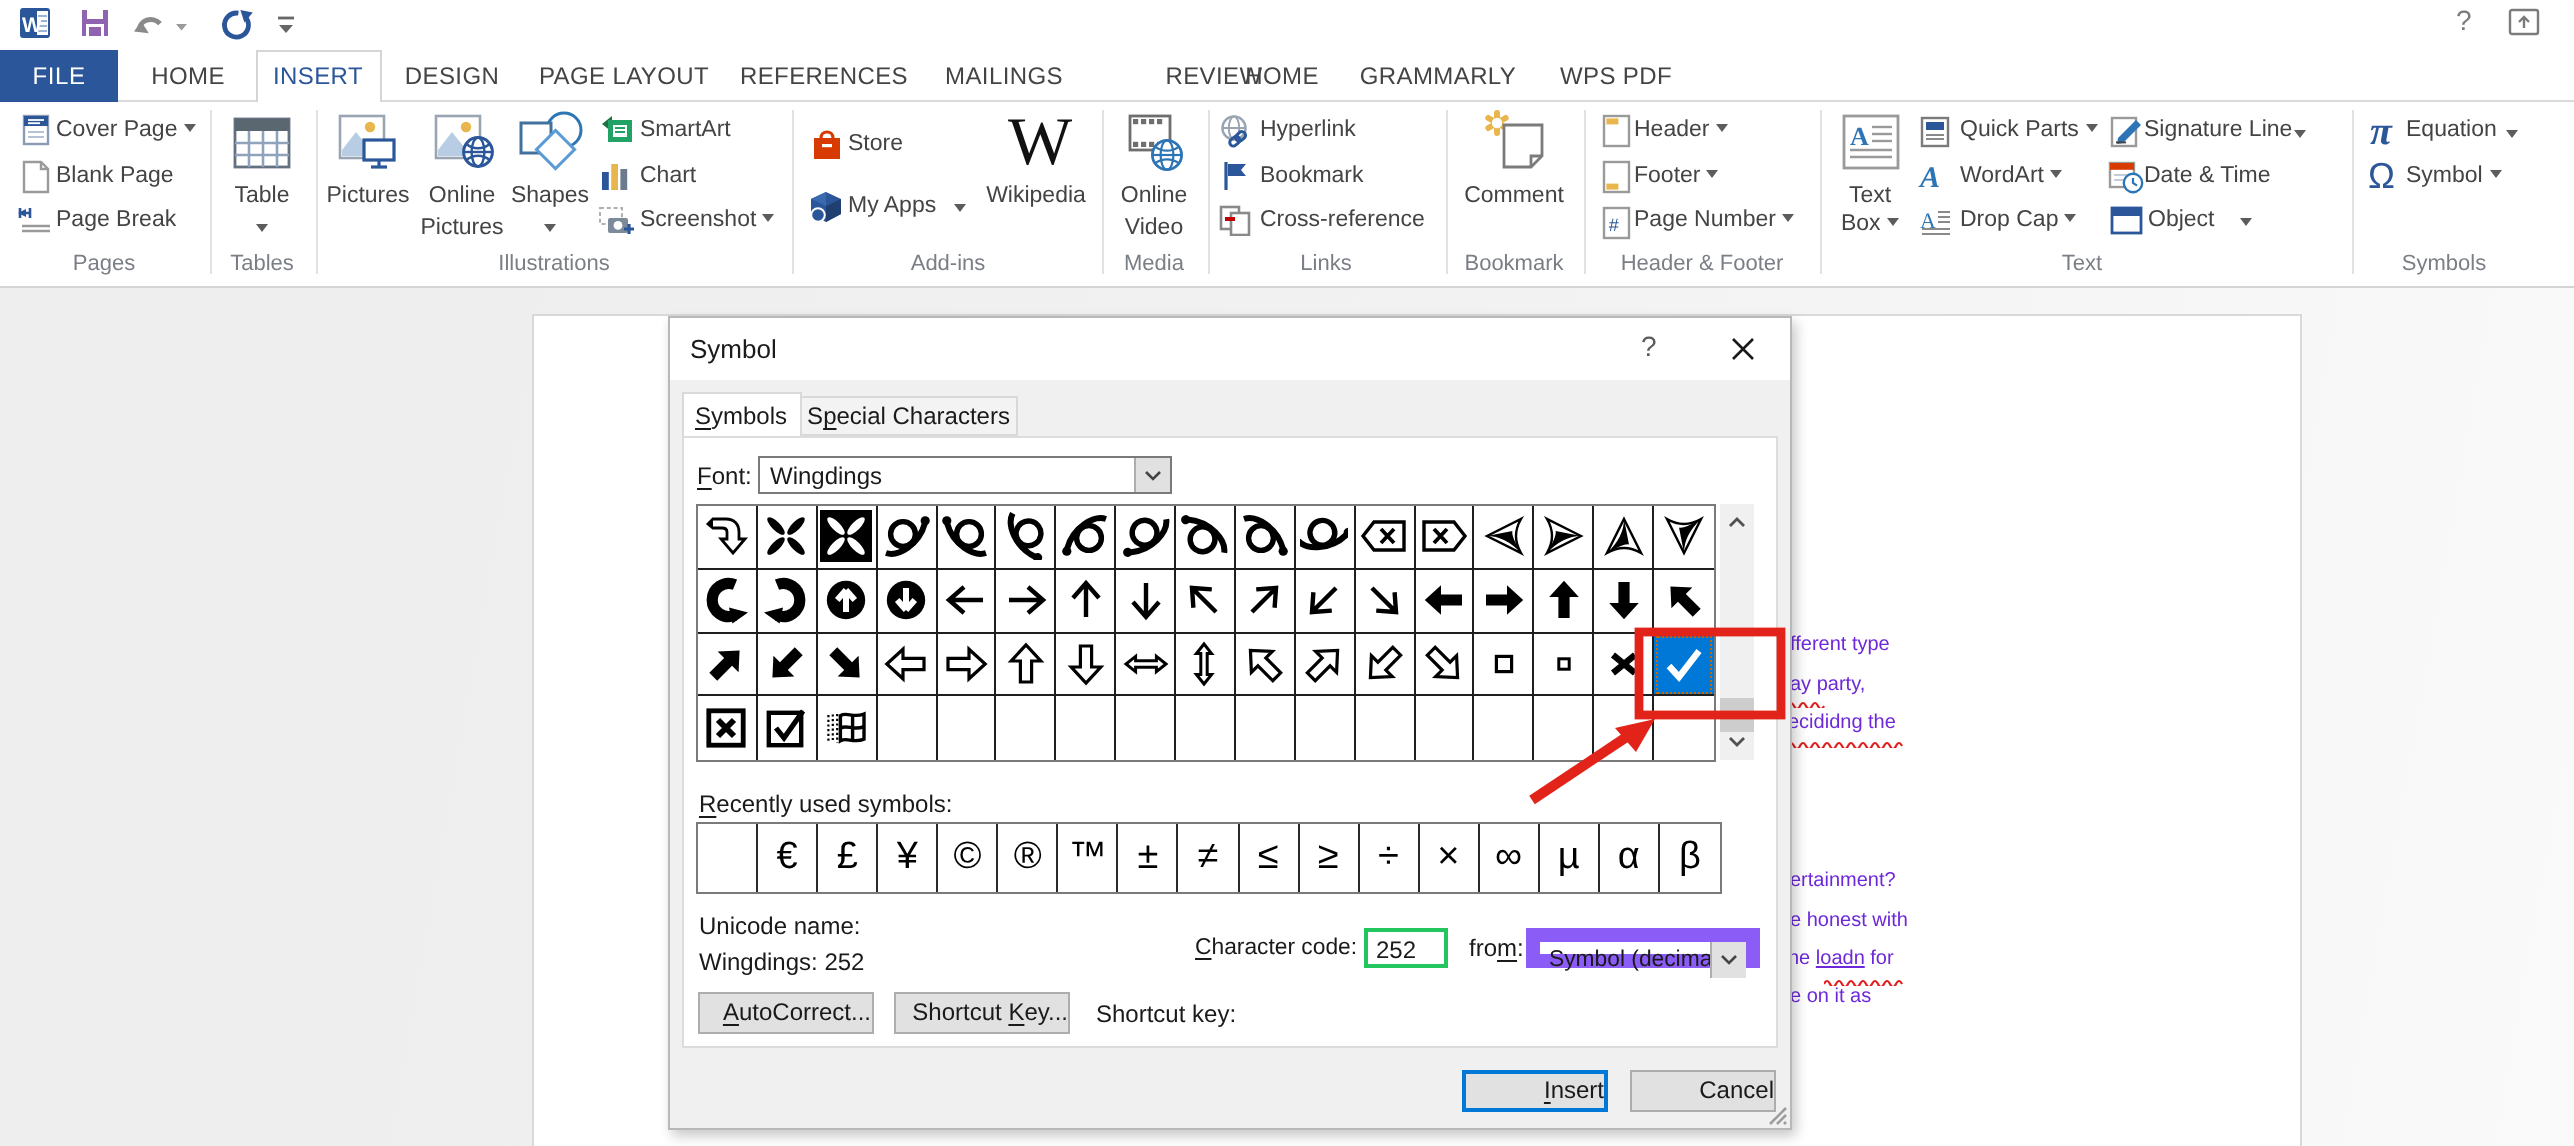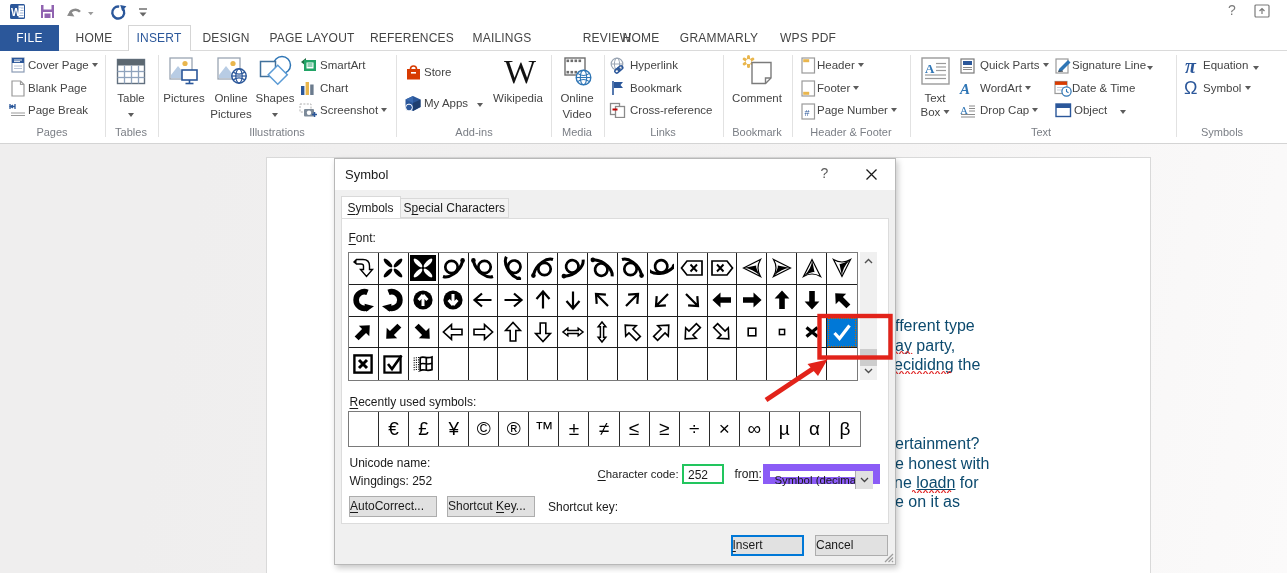--- a/index.html
+++ b/index.html
@@ -4,24 +4,24 @@
 <style>
 html,body{margin:0;padding:0}
 body{width:1287px;height:573px;overflow:hidden;font-family:"Liberation Sans",sans-serif;-webkit-font-smoothing:antialiased}
 #app{position:relative;width:1287px;height:573px;background:#fff}
 .abs{position:absolute}
 .tabtxt{font-size:12px;color:#444;letter-spacing:.2px}
 .ritem{font-size:11.5px;color:#444;white-space:nowrap}
 .glabel{font-size:11px;color:#7a7e85;white-space:nowrap}
 .vsep{position:absolute;top:55px;height:82px;width:1px;background:#e2e2e2}
 .car{display:inline-block;width:0;height:0;border-left:3.5px solid transparent;border-right:3.5px solid transparent;border-top:4px solid #5c5c5c;vertical-align:2px}
-.dtx{position:absolute;font-size:16px;color:#0c4a6e;white-space:nowrap}
+.dtx{position:absolute;font-size:10px;color:#6d28d9;white-space:nowrap}
 .dlg-lbl{font-size:12px;color:#1a1a1a;white-space:nowrap}
 u{text-decoration-thickness:1px;text-underline-offset:2px}
-.btn{position:absolute;background:#e1e1e1;border:1px solid #adadad;font-size:12px;color:#1a1a1a;display:flex;align-items:center;justify-content:flex-start;box-sizing:border-box}
+.btn{position:absolute;background:#e1e1e1;border:1px solid #adadad;font-size:12px;color:#1a1a1a;display:flex;align-items:center;justify-content:flex-end;box-sizing:border-box}
 .gcell{box-sizing:border-box;border-right:1px solid #1e1e1e;border-bottom:1px solid #1e1e1e;display:flex;align-items:center;justify-content:center}
 .rcell{box-sizing:border-box;border-right:1px solid #2a2a2a;display:flex;align-items:center;justify-content:center;font-size:19px;color:#000}
 svg{display:block}
 </style>
 </head>
 <body>
 <div id="app">
 
 <svg width="0" height="0" style="position:absolute">
 <defs>
@@ -452,20 +452,28 @@
   <div class="abs" style="left:65.5px;top:39px;width:108.5px;height:20px;background:#f3f3f3;border:1px solid #d9d9d9;box-sizing:border-box;display:flex;align-items:center;justify-content:center">
         <span class="dlg-lbl">S<u>p</u>ecial Characters</span>
       </div>
   <div class="abs" style="left:6px;top:37px;width:60px;height:22px;background:#fff;border:1px solid #d9d9d9;border-bottom:none;box-sizing:border-box;display:flex;align-items:center;justify-content:center;z-index:2">
         <span class="dlg-lbl"><u>S</u>ymbols</span>
       </div>
 
   <div class="abs" style="left:6px;top:58.5px;width:548px;height:306.5px;background:#fff;border:1px solid #dcdcdc;box-sizing:border-box"></div>
 
   <div class="abs dlg-lbl" style="left:14px;top:71.5px"><u>F</u>ont:</div>
+  <div class="abs" style="left:44.5px;top:68.5px;width:207px;height:19px;background:#fff;border:1px solid #7a7a7a;box-sizing:border-box">
+    <span class="dlg-lbl" style="position:absolute;left:5px;top:2px">Wingdings</span>
+    <div style="position:absolute;right:0;top:0;width:17px;height:17px;background:#e1e1e1;border-left:1px solid #adadad">
+      <svg width="17" height="17" viewBox="0 0 17 17">
+            <path d="M5 7 L8.5 10.5 L12 7" fill="none" stroke="#444" stroke-width="1.3"></path>
+          </svg>
+    </div>
+  </div>
 
   <div class="abs" id="grid" style="left:13.5px;top:93px;width:508px;height:127px;border:1px solid #7a7a7a;box-sizing:content-box;background:#fff;display:grid;grid-template-columns:repeat(17,1fr);grid-template-rows:repeat(4,1fr)">
         <div class="gcell">
           <svg width="24" height="24" viewBox="0 0 24 24">
             <use href="#ribArr"></use>
           </svg>
         </div>
         <div class="gcell">
           <svg width="24" height="24" viewBox="0 0 24 24">
             <use href="#pinw"></use>

